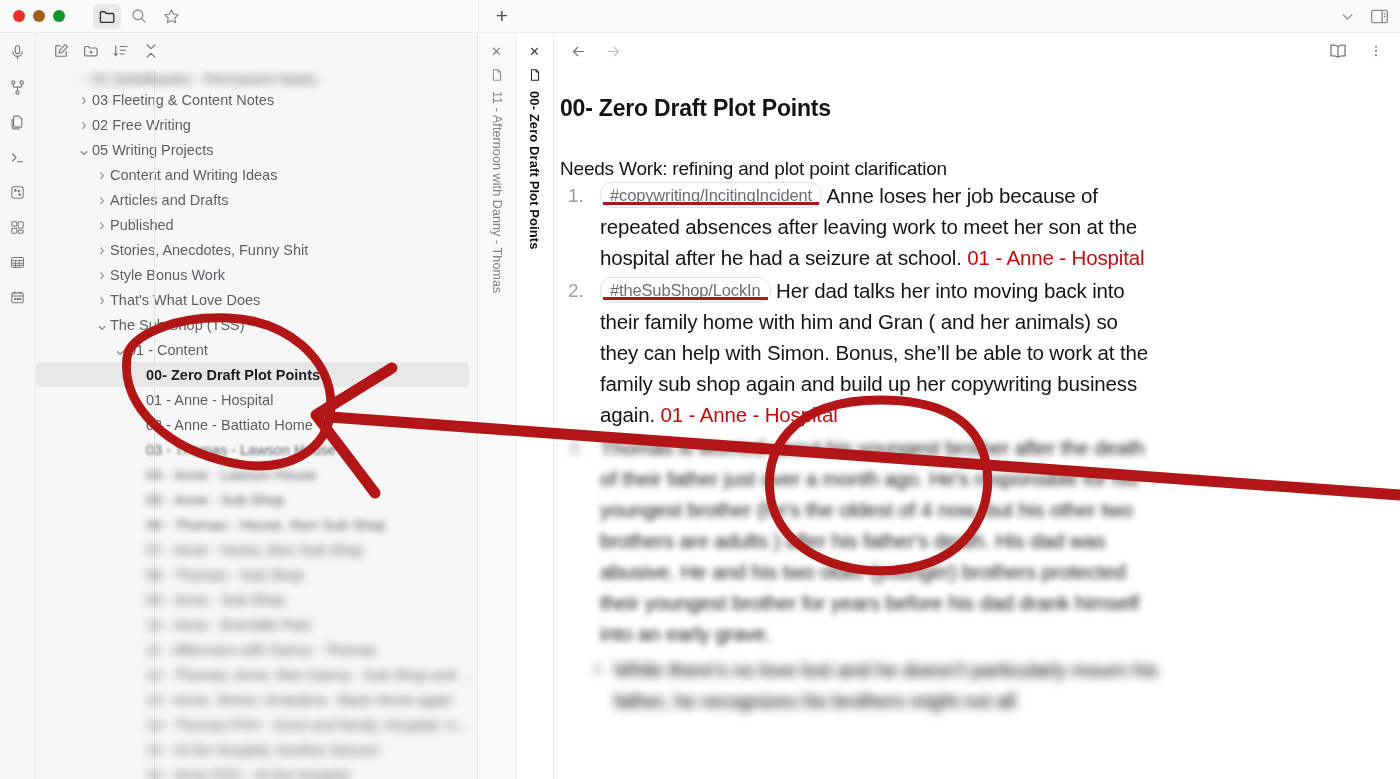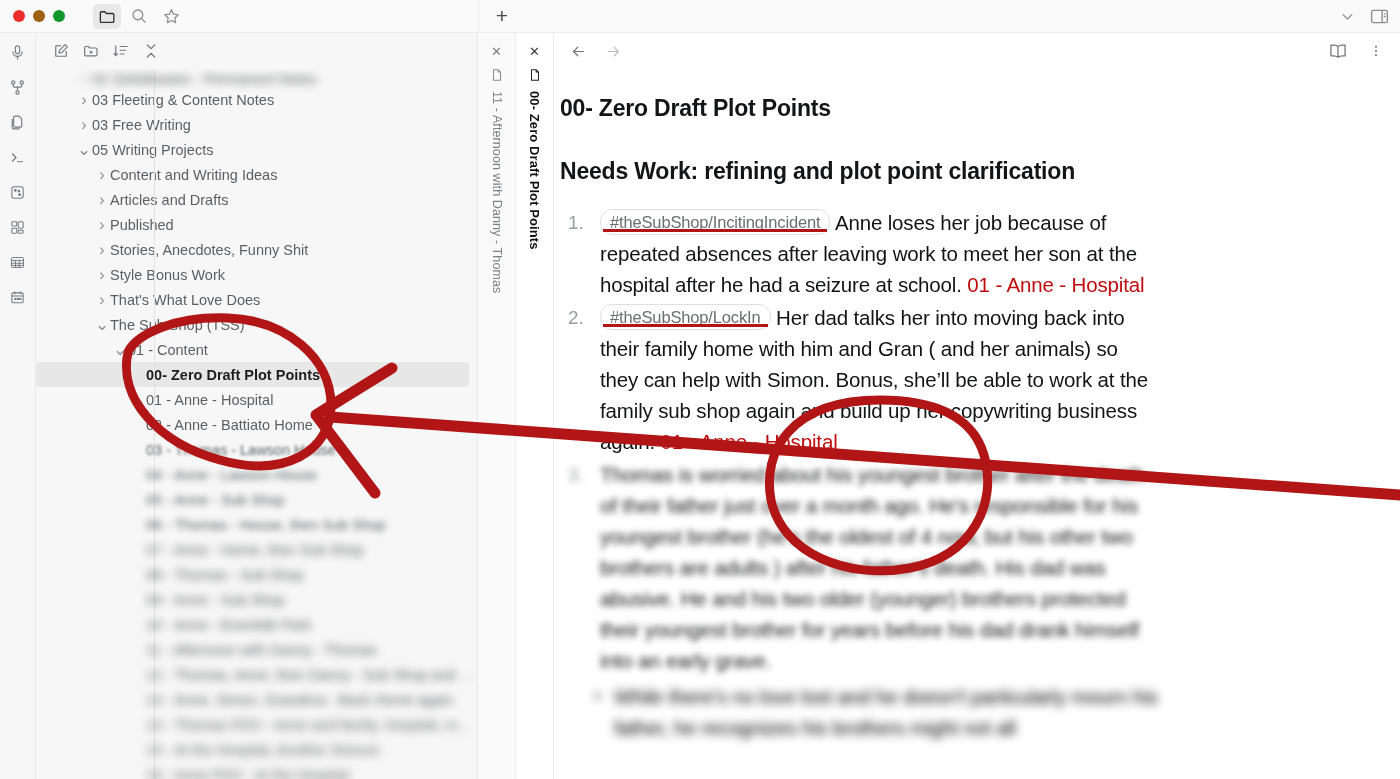--- a/index.html
+++ b/index.html
@@ -145,22 +145,22 @@
   .doc-title {
     font-size: 23px; font-weight: 700; color: #131415;
     letter-spacing: -0.2px; margin-bottom: 36px;
   }
   .h1 {
     font-size: 25.5px; font-weight: 700; color: #131415;
     letter-spacing: -0.35px; margin-bottom: 11px;
   }
   .h1 .hash { color: #b9bbbd; font-weight: 700; margin-right: 4px; }
   .h2 {
-    font-size: 23px; font-weight: 700; color: #131415;
-    letter-spacing: -0.2px; margin-bottom: 22px;
+    font-size: 19px; font-weight: 400; color: #131415;
+    letter-spacing: -0.2px; 
   }
 
   ol.plot { list-style: none; counter-reset: pp; }
   ol.plot > li {
     counter-increment: pp;
     position: relative;
     padding-left: 40px;
     font-size: 20.5px;
     line-height: 31px;
     color: #131415;
@@ -346,21 +346,21 @@
       <div class="row indent-0 cut-top b4" style="padding-left: 40px;">
             <span class="chev" style="font-size: 16px;">›</span>
             <span class="lbl">02 Zettelkasten - Permanent Notes</span>
           </div>
           <div class="row indent-0" style="padding-left: 40px;">
             <span class="chev" style="font-size: 16px;">›</span>
             <span class="lbl">03 Fleeting &amp; Content Notes</span>
           </div>
           <div class="row indent-0" style="padding-left: 40px;">
             <span class="chev" style="font-size: 16px;">›</span>
-            <span class="lbl">03 Free Writing</span>
+            <span class="lbl">02 Free Writing</span>
           </div>
           <div class="row indent-0" style="padding-left: 40px;">
             <span class="chev" style="font-size: 17px; line-height: 8px;">⌄</span>
             <span class="lbl">05 Writing Projects</span>
           </div>
           <div class="row indent-1" style="padding-left: 58px;">
             <span class="chev" style="font-size: 16px;">›</span>
             <span class="lbl">Content and Writing Ideas</span>
           </div>
           <div class="row indent-1" style="padding-left: 58px;">
@@ -498,21 +498,21 @@
               </svg>
           </div>
         </div>
       </div>
 
       <div class="note-body">
         <div class="note-inner">
           <div class="doc-title">00- Zero Draft Plot Points</div>
           <div class="h2">Needs Work: refining and plot point clarification</div>
           <ol class="plot" id="plot-list">
-              <li><span class="tag">#theSubShop/IncitingIncident</span><span> Anne loses her job because of repeated absences after leaving work to meet her son at the hospital after he had a seizure at school. </span><span class="lnk">01 - Anne - Hospital</span></li>
+              <li><span class="tag">#copywriting/IncitingIncident</span><span> Anne loses her job because of repeated absences after leaving work to meet her son at the hospital after he had a seizure at school. </span><span class="lnk">01 - Anne - Hospital</span></li>
               <li><span class="tag">#theSubShop/LockIn</span><span> Her dad talks her into moving back into their family home with him and Gran ( and her animals) so they can help with Simon. Bonus, she’ll be able to work at the family sub shop again and build up her copywriting business again. </span><span class="lnk">01 - Anne - Hospital</span></li>
               <li class="b3"><span>Thomas is worried about his youngest brother after the death of their father just over a month ago. He's responsible for his youngest brother (he's the oldest of 4 now, but his other two brothers are adults ) after his father's death. His dad was abusive. He and his two older (younger) brothers protected their youngest brother for years before his dad drank himself into an early grave.</span></li>
             </ol>
           <ul class="sub" id="sub-list">
               <li class="b5">While there's no love lost and he doesn't particularly mourn his father, he recognizes his brothers might not all</li>
             </ul>
         </div>
       </div>
     </div>
   </div>

